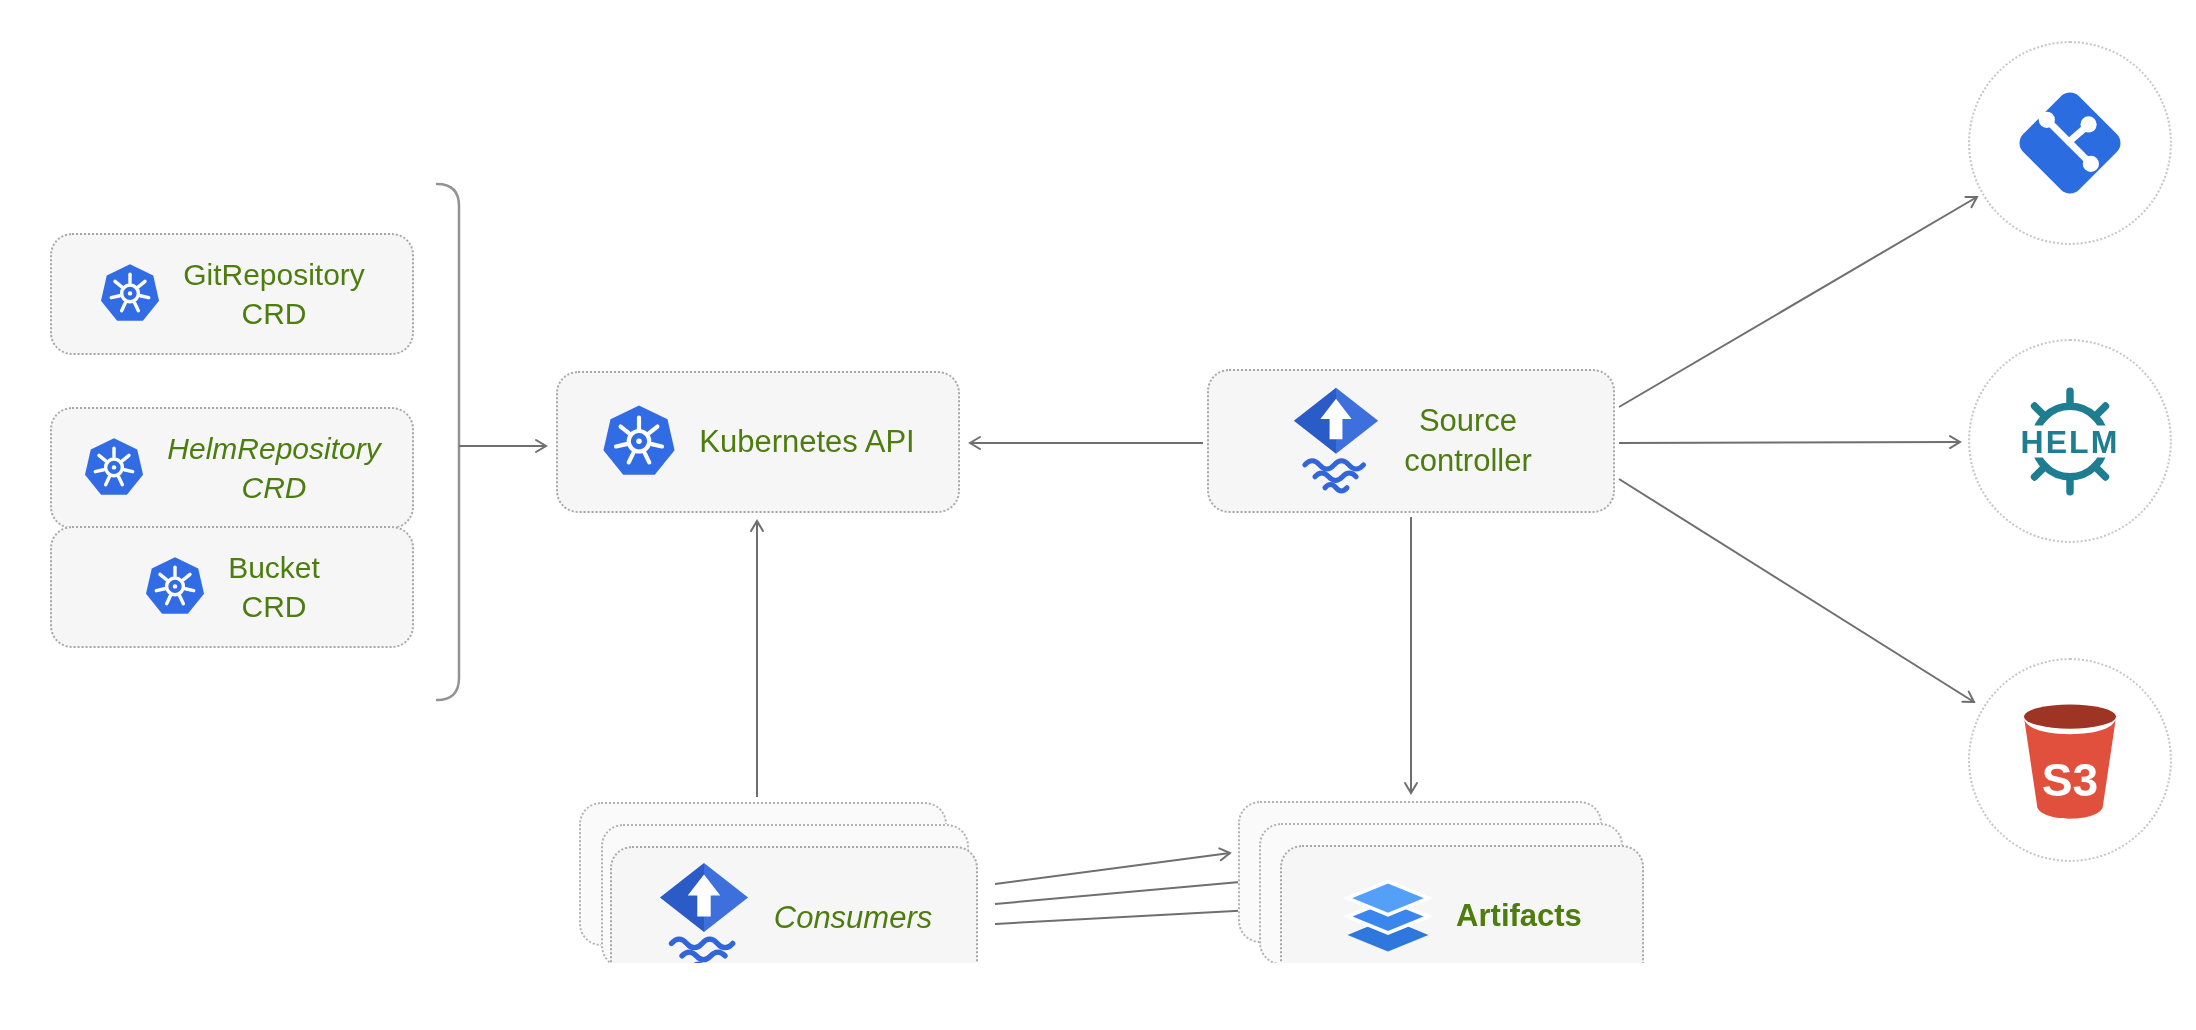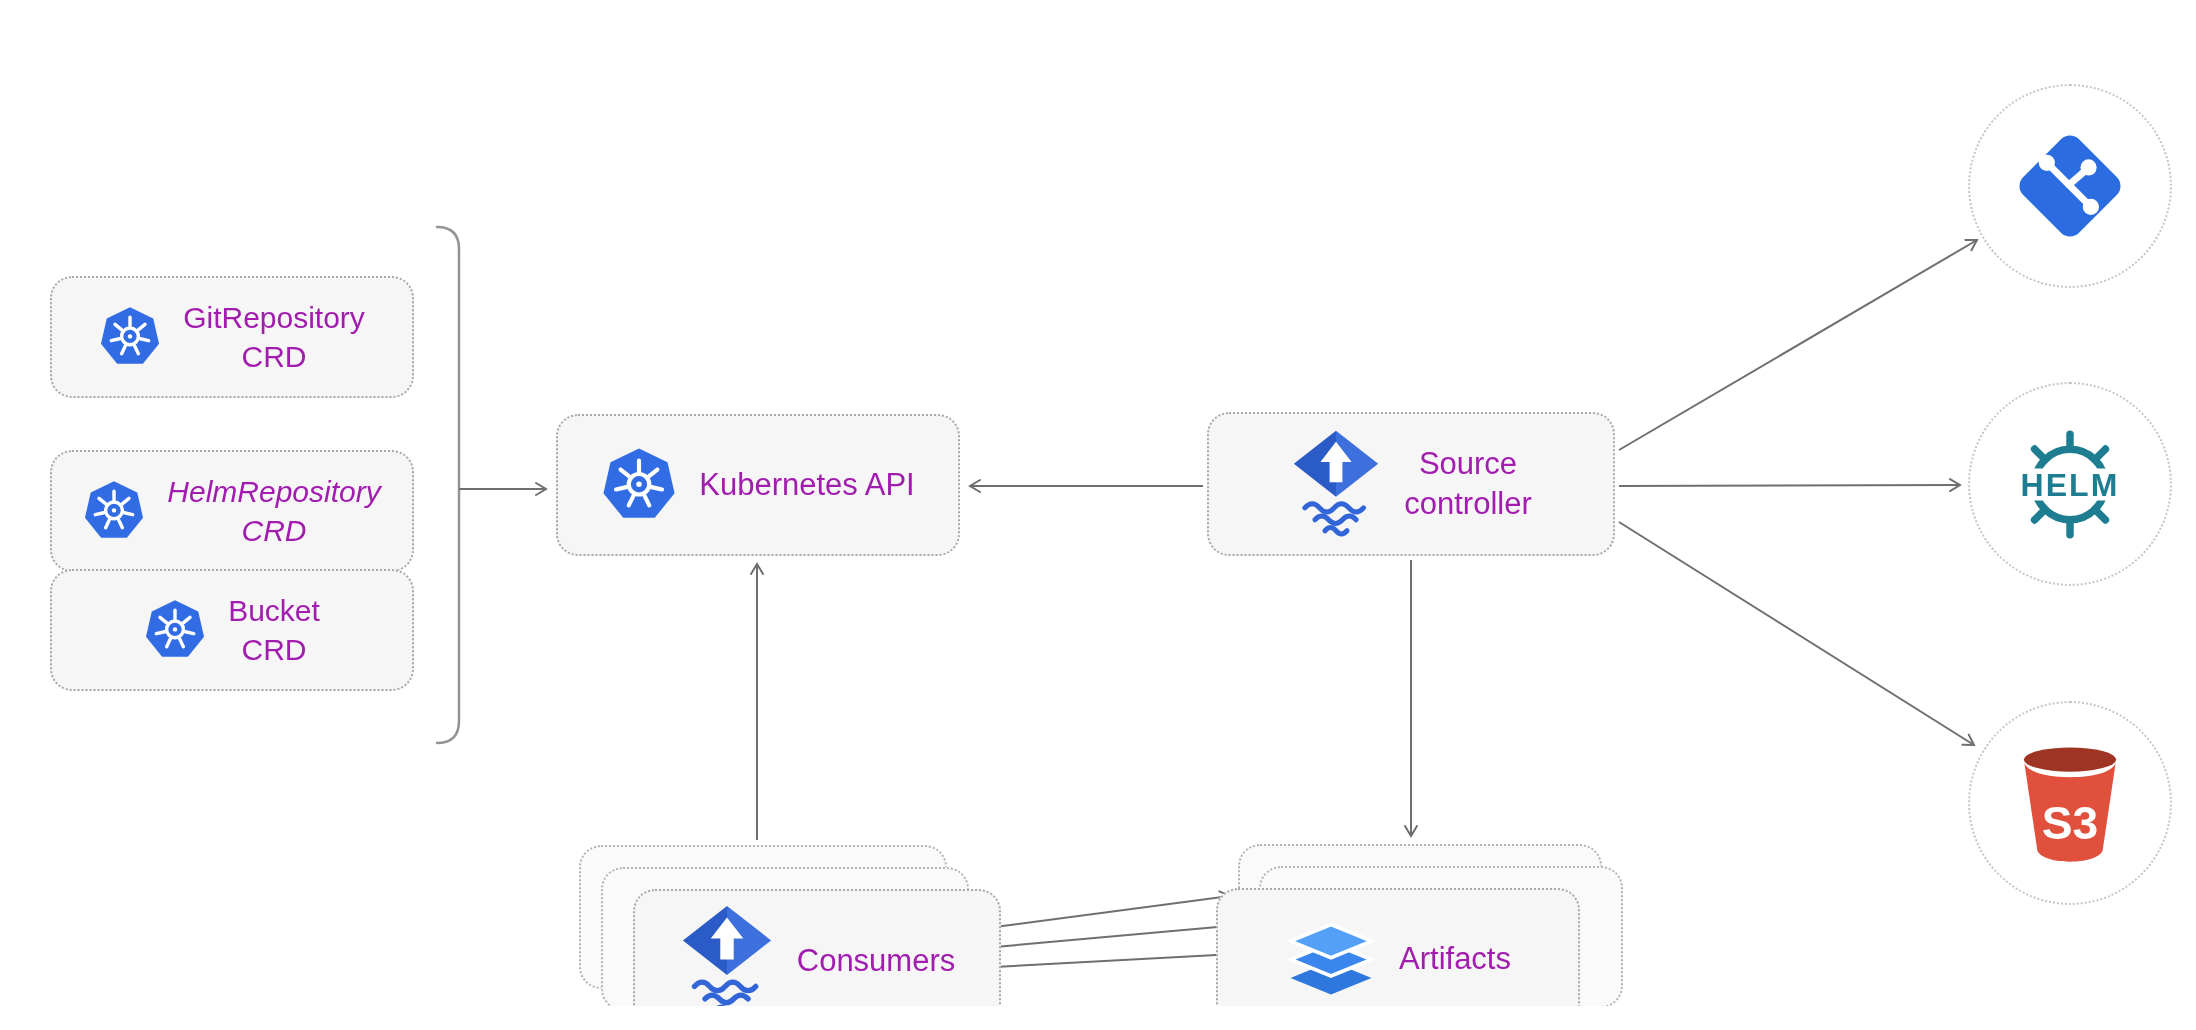--- a/index.html
+++ b/index.html
@@ -1,18 +1,18 @@
 <!DOCTYPE html>
 <html><head>
 <meta charset="utf-8">
 <style>
   html,body{margin:0;padding:0;background:#ffffff;}
   .canvas{
     position:relative;width:2196px;height:963px;background:#ffffff;
-    font-family:"Liberation Sans",sans-serif;color:#a21caf;overflow:hidden;margin-top:43px;
+    font-family:"Liberation Sans",sans-serif;color:#4d7c0f;overflow:hidden;
   }
   .connectors{position:absolute;left:0;top:0;}
   .node{
     position:absolute;box-sizing:border-box;background:#f6f6f6;
     border:2.5px dotted #a8a8a8;border-radius:22px;
     display:flex;align-items:center;justify-content:center;gap:22px;
   }
   .ghost{
     position:absolute;box-sizing:border-box;background:#fafafa;
     border:2.5px dotted #b3b3b3;border-radius:22px;
@@ -166,30 +166,30 @@
 
   <div class="node" style="left:556px;top:371px;width:404px;height:142px;">
     <svg class="ic" width="76" height="76">
         <use href="#k8s-logo"></use>
       </svg>
     <span class="label" style="font-size:31px;">Kubernetes API</span>
   </div>
 
   <div class="ghost" style="left:579px;top:802px;width:368px;height:144px;"></div>
   <div class="ghost" style="left:601px;top:824px;width:368px;height:144px;"></div>
-  <div class="node" style="left:633px;top:846px;width:368px;height:144px;">
+  <div class="node" style="left:610px;top:846px;width:368px;height:144px;font-style:italic;">
     <svg class="ic" width="96" height="115">
         <use href="#flux-logo"></use>
       </svg>
     <span class="label" style="font-size:31px;">Consumers</span>
   </div>
 
   <div class="ghost" style="left:1238px;top:801px;width:364px;height:142px;"></div>
   <div class="ghost" style="left:1259px;top:823px;width:364px;height:142px;"></div>
-  <div class="node" style="left:1216px;top:845px;width:364px;height:142px;">
+  <div class="node" style="left:1280px;top:845px;width:364px;height:142px;font-weight:bold;">
     <svg class="ic" width="92" height="85">
         <use href="#layers-logo"></use>
       </svg>
     <span class="label" style="font-size:31px;">Artifacts</span>
   </div>
 
   <div class="circle" style="left:1968px;top:41px;">
     <svg class="ic" width="116" height="116">
         <use href="#git-logo"></use>
       </svg>

